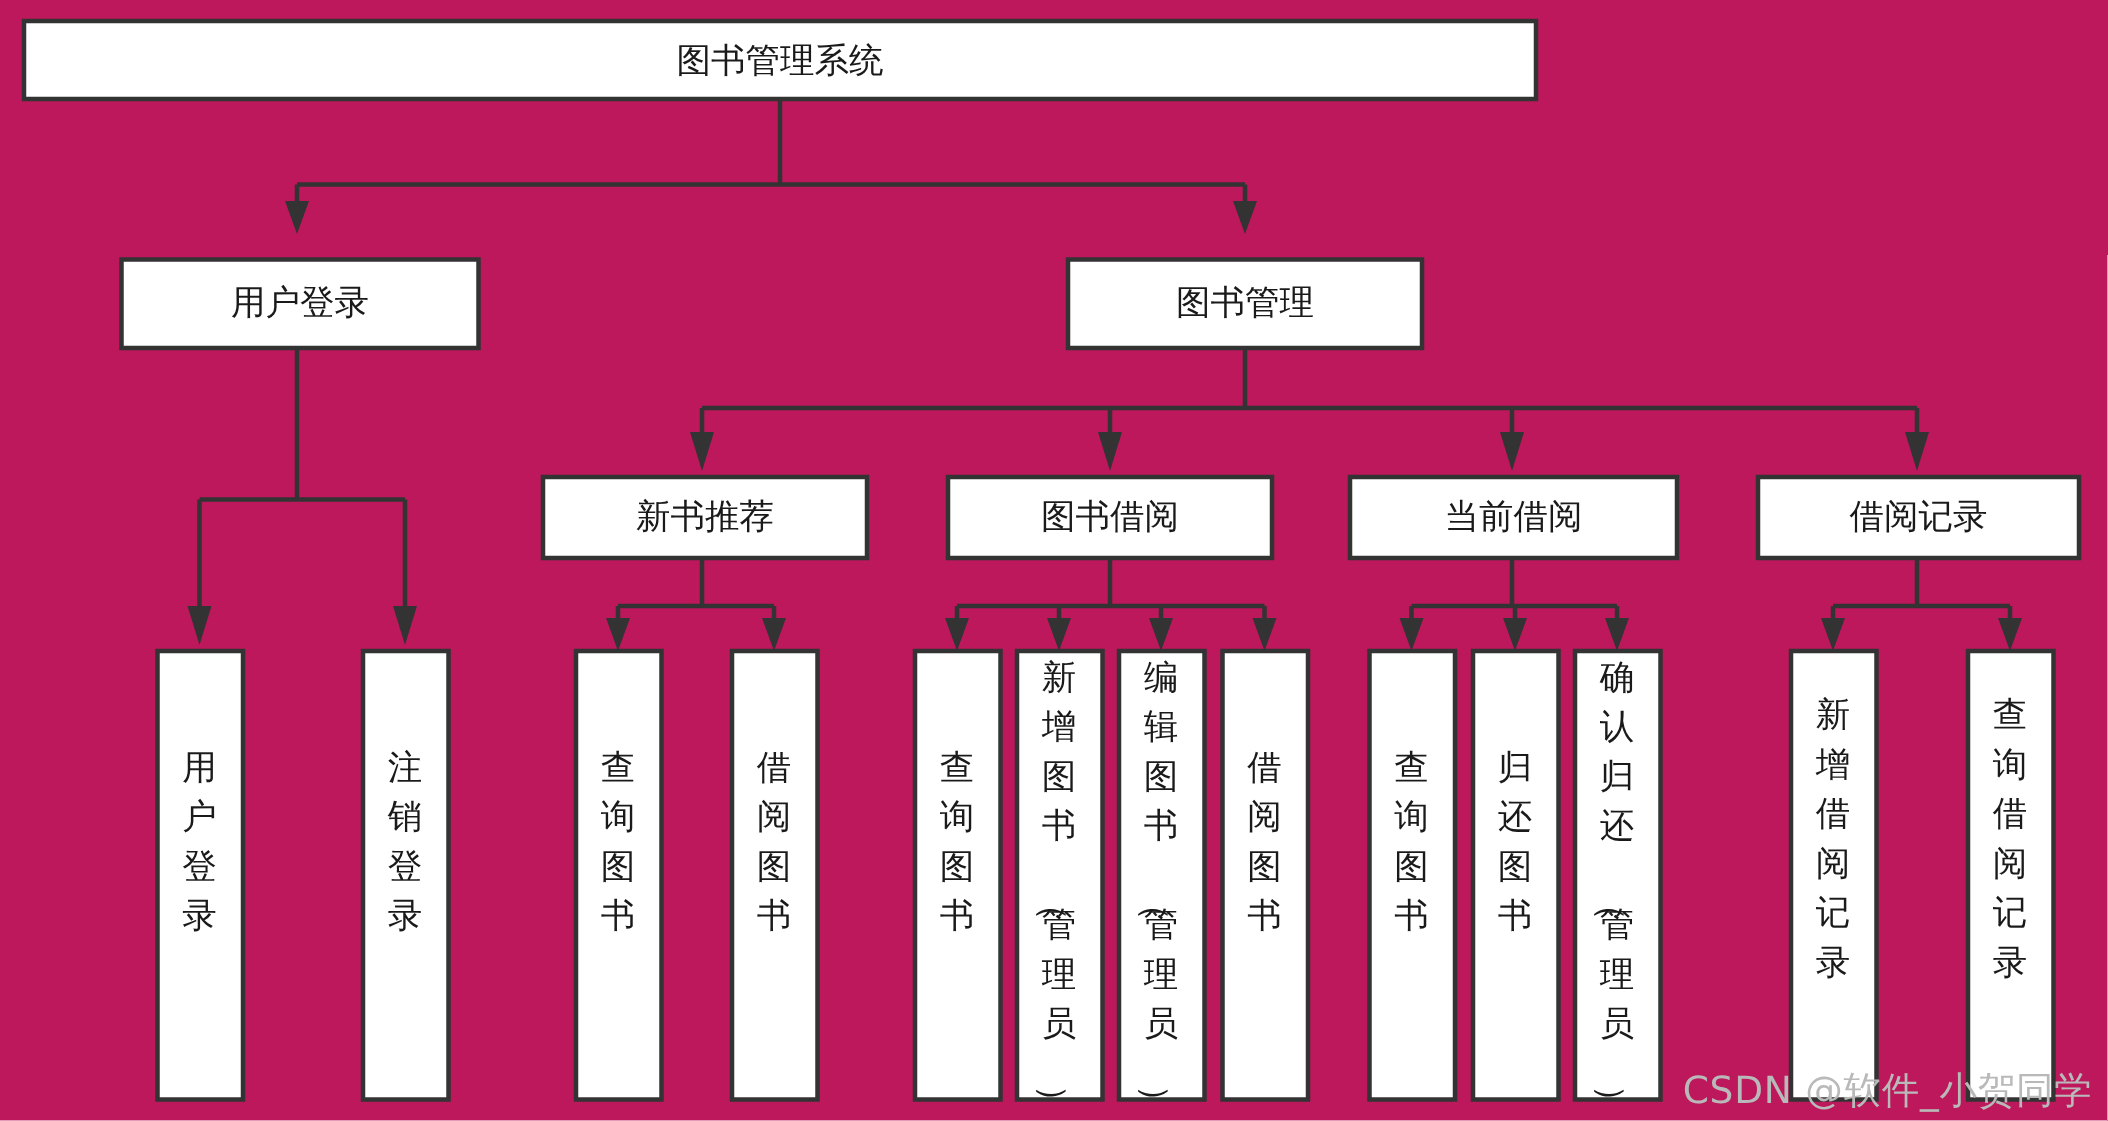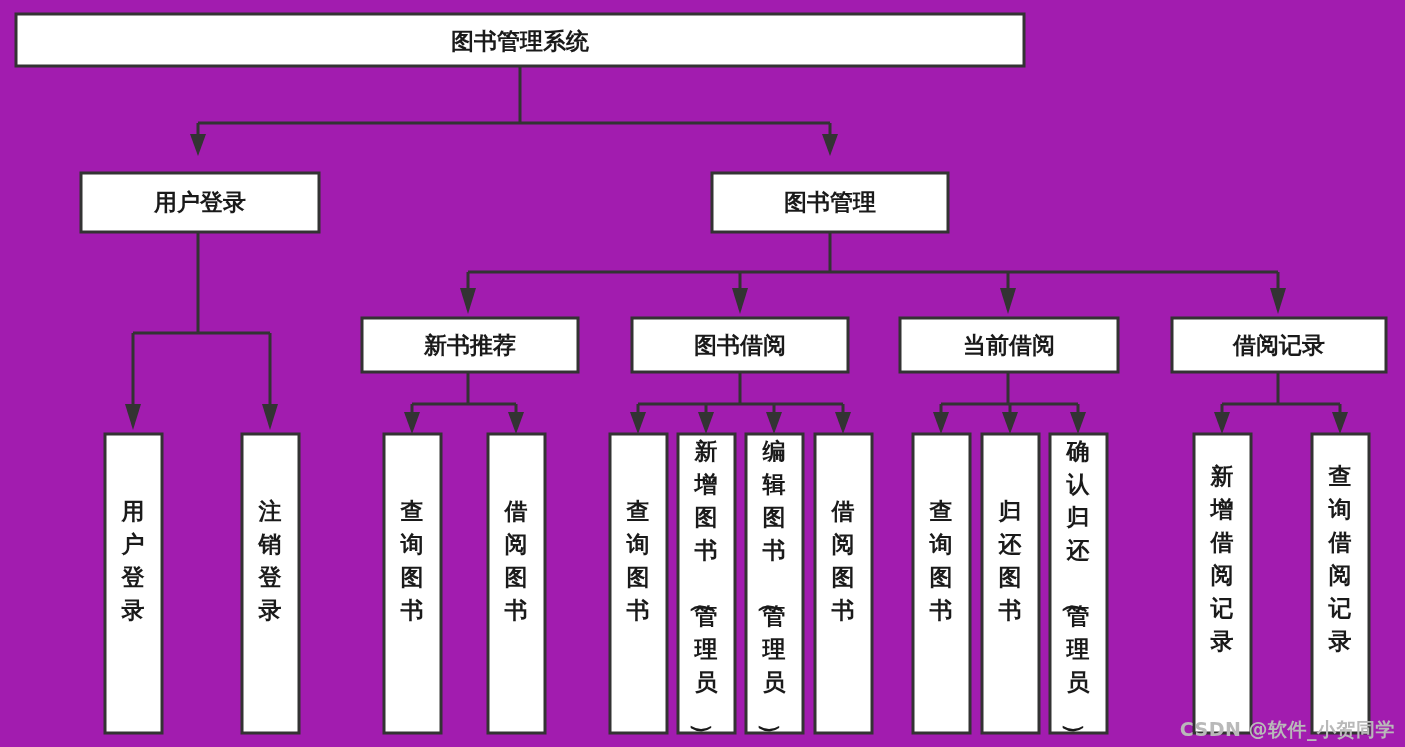--- a/index.html
+++ b/index.html
@@ -7,23 +7,22 @@
     padding: 0;
     background: #ffffff;
   }
   body {
     font-family: "DejaVu Sans", "Liberation Sans", sans-serif;
   }
   #diagram-root {
     position: relative;
     width: 1405px;
     height: 747px;
-    background: #a21caf;
+    background: #be185d;
     overflow: hidden;
-    font-weight: bold;
   }
   svg.canvas {
     position: absolute;
     left: 0;
     top: 0;
     width: 1405px;
     height: 747px;
     display: block;
   }
   .node-box {
@@ -52,21 +51,21 @@
     fill: #1a1a1a;
     font-family: "DejaVu Sans", "Liberation Sans", sans-serif;
     font-size: 23px;
     text-anchor: middle;
   }
   .watermark {
     position: absolute;
     right: 10px;
     bottom: 4px;
     font-family: "DejaVu Sans", "Liberation Sans", sans-serif;
-    font-size: 19px;
+    font-size: 25px;
     color: #b9b9b9;
     letter-spacing: 0.5px;
     white-space: nowrap;
     pointer-events: none;
   }
 </style>
 </head>
 <body>
 
 <div id="diagram-root">

